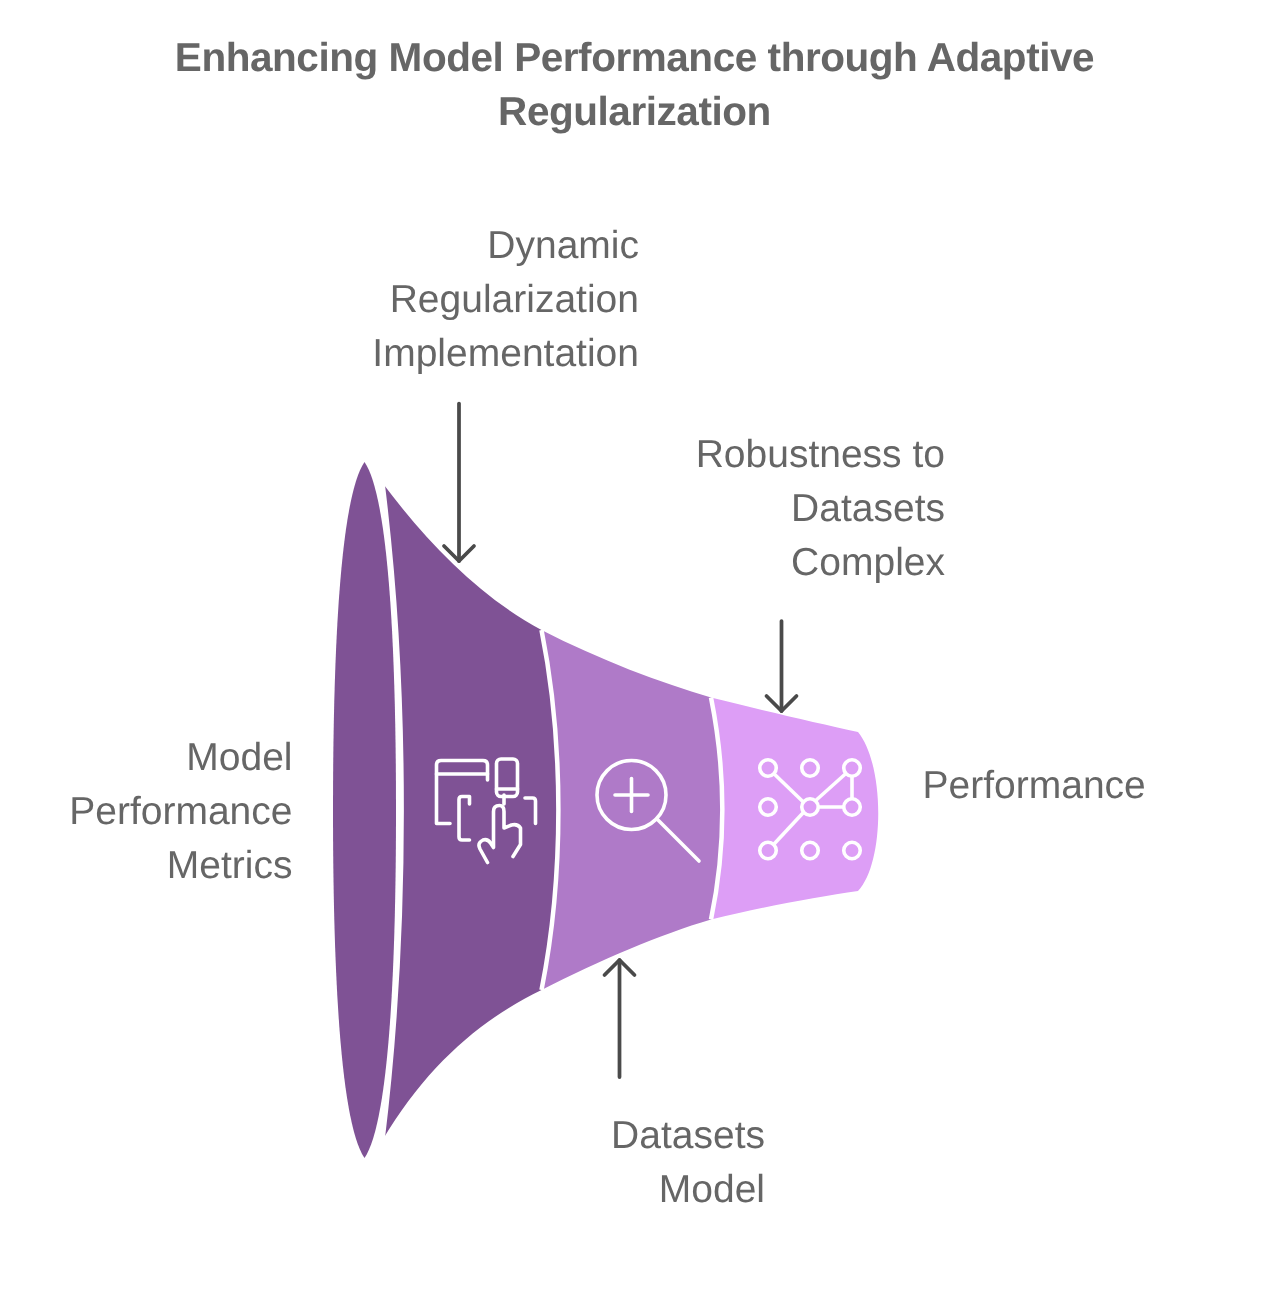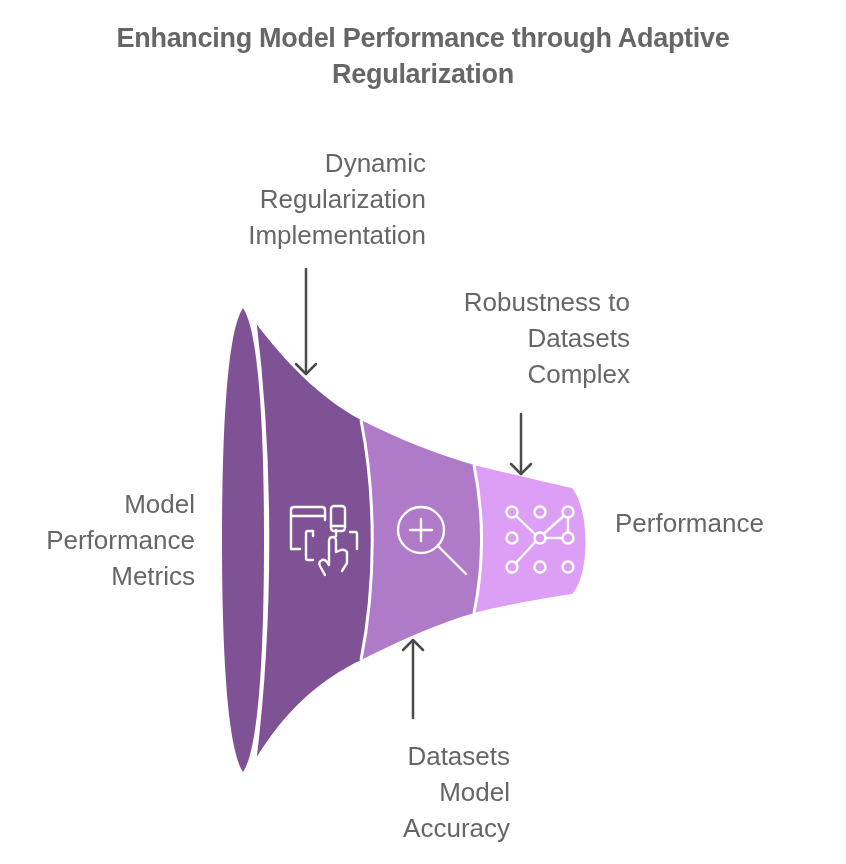--- a/index.html
+++ b/index.html
@@ -103,14 +103,13 @@
   <span>Metrics</span>
 </div>
 
 <div class="label left" style="left:615px; width:231px; top:505px;">
   <span>Performance</span>
 </div>
 
 <div class="label center" style="left:310px; width:200px; top:738px;">
   <span>Datasets</span>
   <span>Model</span>
-  <span>Accuracy</span>
 </div>
 
 </body></html>

